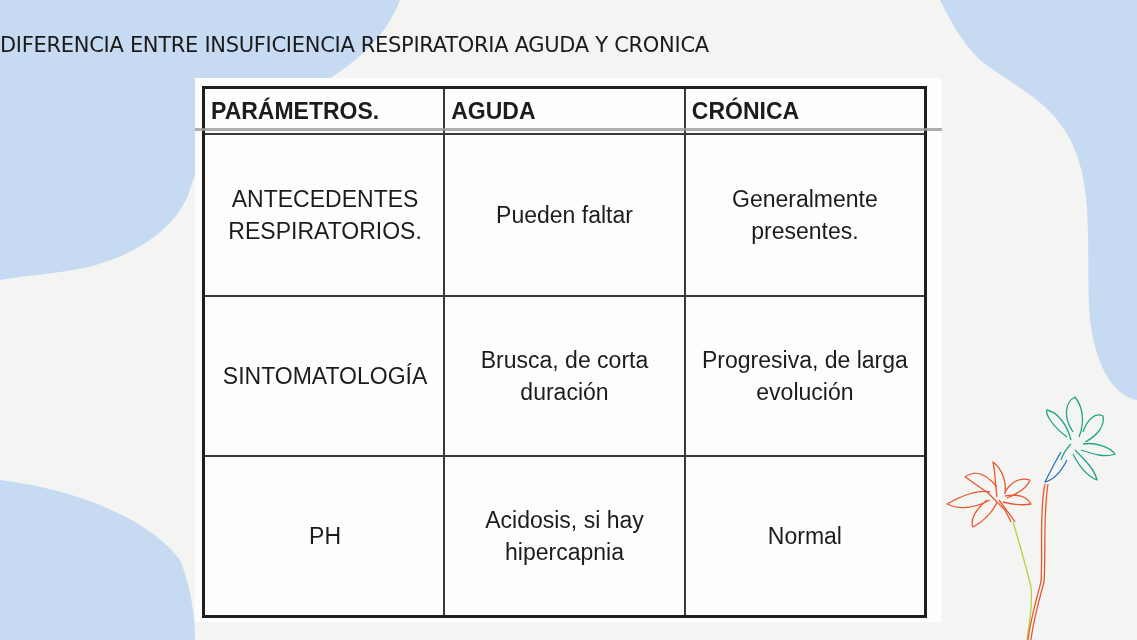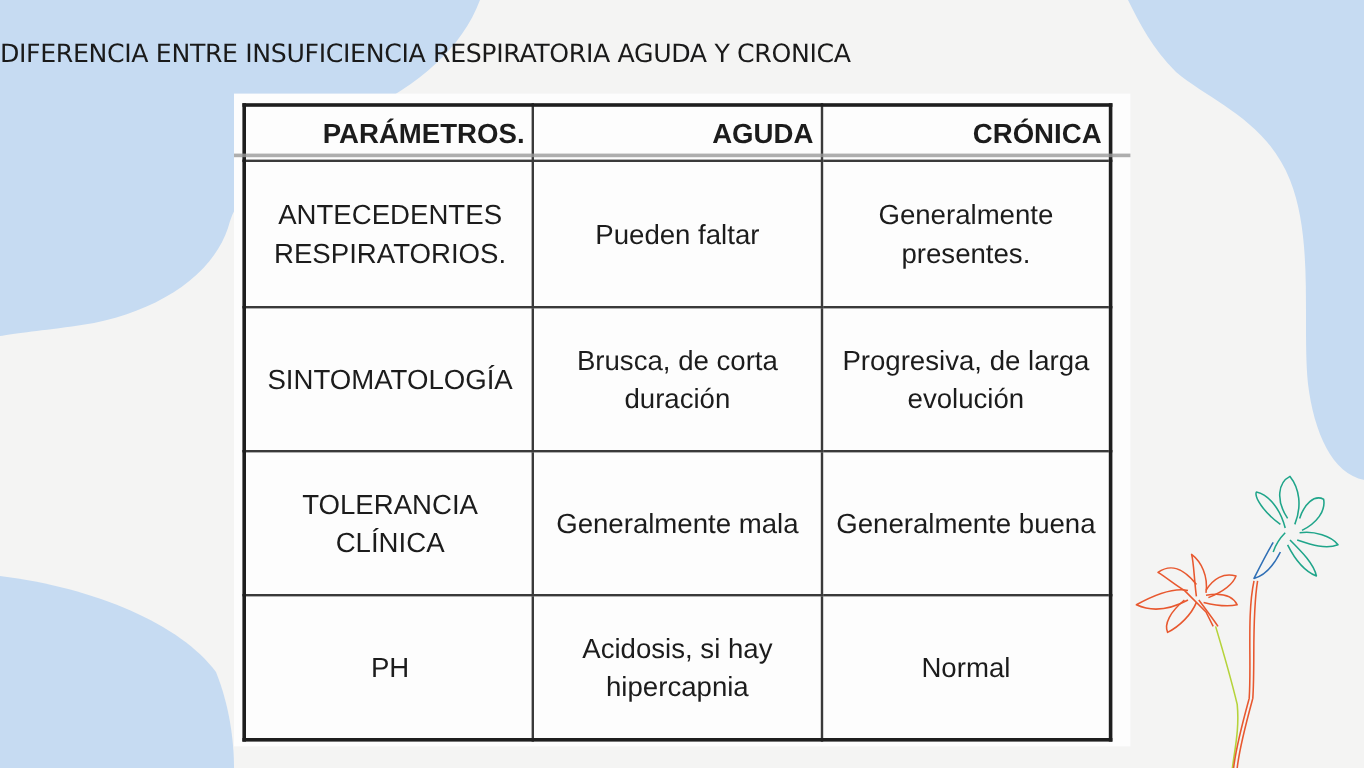--- a/index.html
+++ b/index.html
@@ -23,21 +23,21 @@
     position: absolute; left: 7px; top: 8px;
     width: 725px; height: 532px;
     border-collapse: collapse; table-layout: fixed;
     border: 3px solid #1e1e1e;
   }
   table.cmp td, table.cmp th {
     border: 2px solid #3a3a3a;
     font-size: 23px; color: #1c1c1c; line-height: 32px;
     padding: 0 6px; vertical-align: middle;
   }
-  table.cmp th { font-weight: bold; text-align: right; height: 44px; }
+  table.cmp th { font-weight: bold; text-align: left; height: 44px; }
   table.cmp td.param { text-align: center; padding-left: 8px; }
   table.cmp td.val { text-align: center; }
   .hdr-rule {
     position: absolute; left: 0; top: 50px; width: 747px; height: 3px;
     background: #9a9a9a; opacity: 0.8;
   }
   .flowers { position: absolute; left: 935px; top: 392px; width: 190px; height: 248px; }
 </style>
 </head>
 <body>
@@ -67,25 +67,20 @@
         <td class="param"><span>ANTECEDENTES</span><br><span>RESPIRATORIOS.</span></td>
         <td class="val"><span>Pueden faltar</span></td>
         <td class="val"><span>Generalmente</span><br><span>presentes.</span></td>
       </tr>
       <tr style="height:87px">
         <td class="param"><span>SINTOMATOLOGÍA</span></td>
         <td class="val"><span>Brusca, de corta</span><br><span>duración</span></td>
         <td class="val"><span>Progresiva, de larga</span><br><span>evolución</span></td>
       </tr>
       <tr style="height:87px">
-        <td class="param"><span>TOLERANCIA</span><br><span>CLÍNICA</span></td>
-        <td class="val"><span>Generalmente mala</span></td>
-        <td class="val"><span>Generalmente buena</span></td>
-      </tr>
-      <tr style="height:87px">
         <td class="param"><span>PH</span></td>
         <td class="val"><span>Acidosis, si hay</span><br><span>hipercapnia</span></td>
         <td class="val"><span>Normal</span></td>
       </tr>
     </tbody>
   </table>
   <div class="hdr-rule"></div>
 </div>
 
 <svg class="flowers" viewBox="0 0 190 248" xmlns="http://www.w3.org/2000/svg" fill="none" stroke-width="1.3" stroke-linejoin="round">

